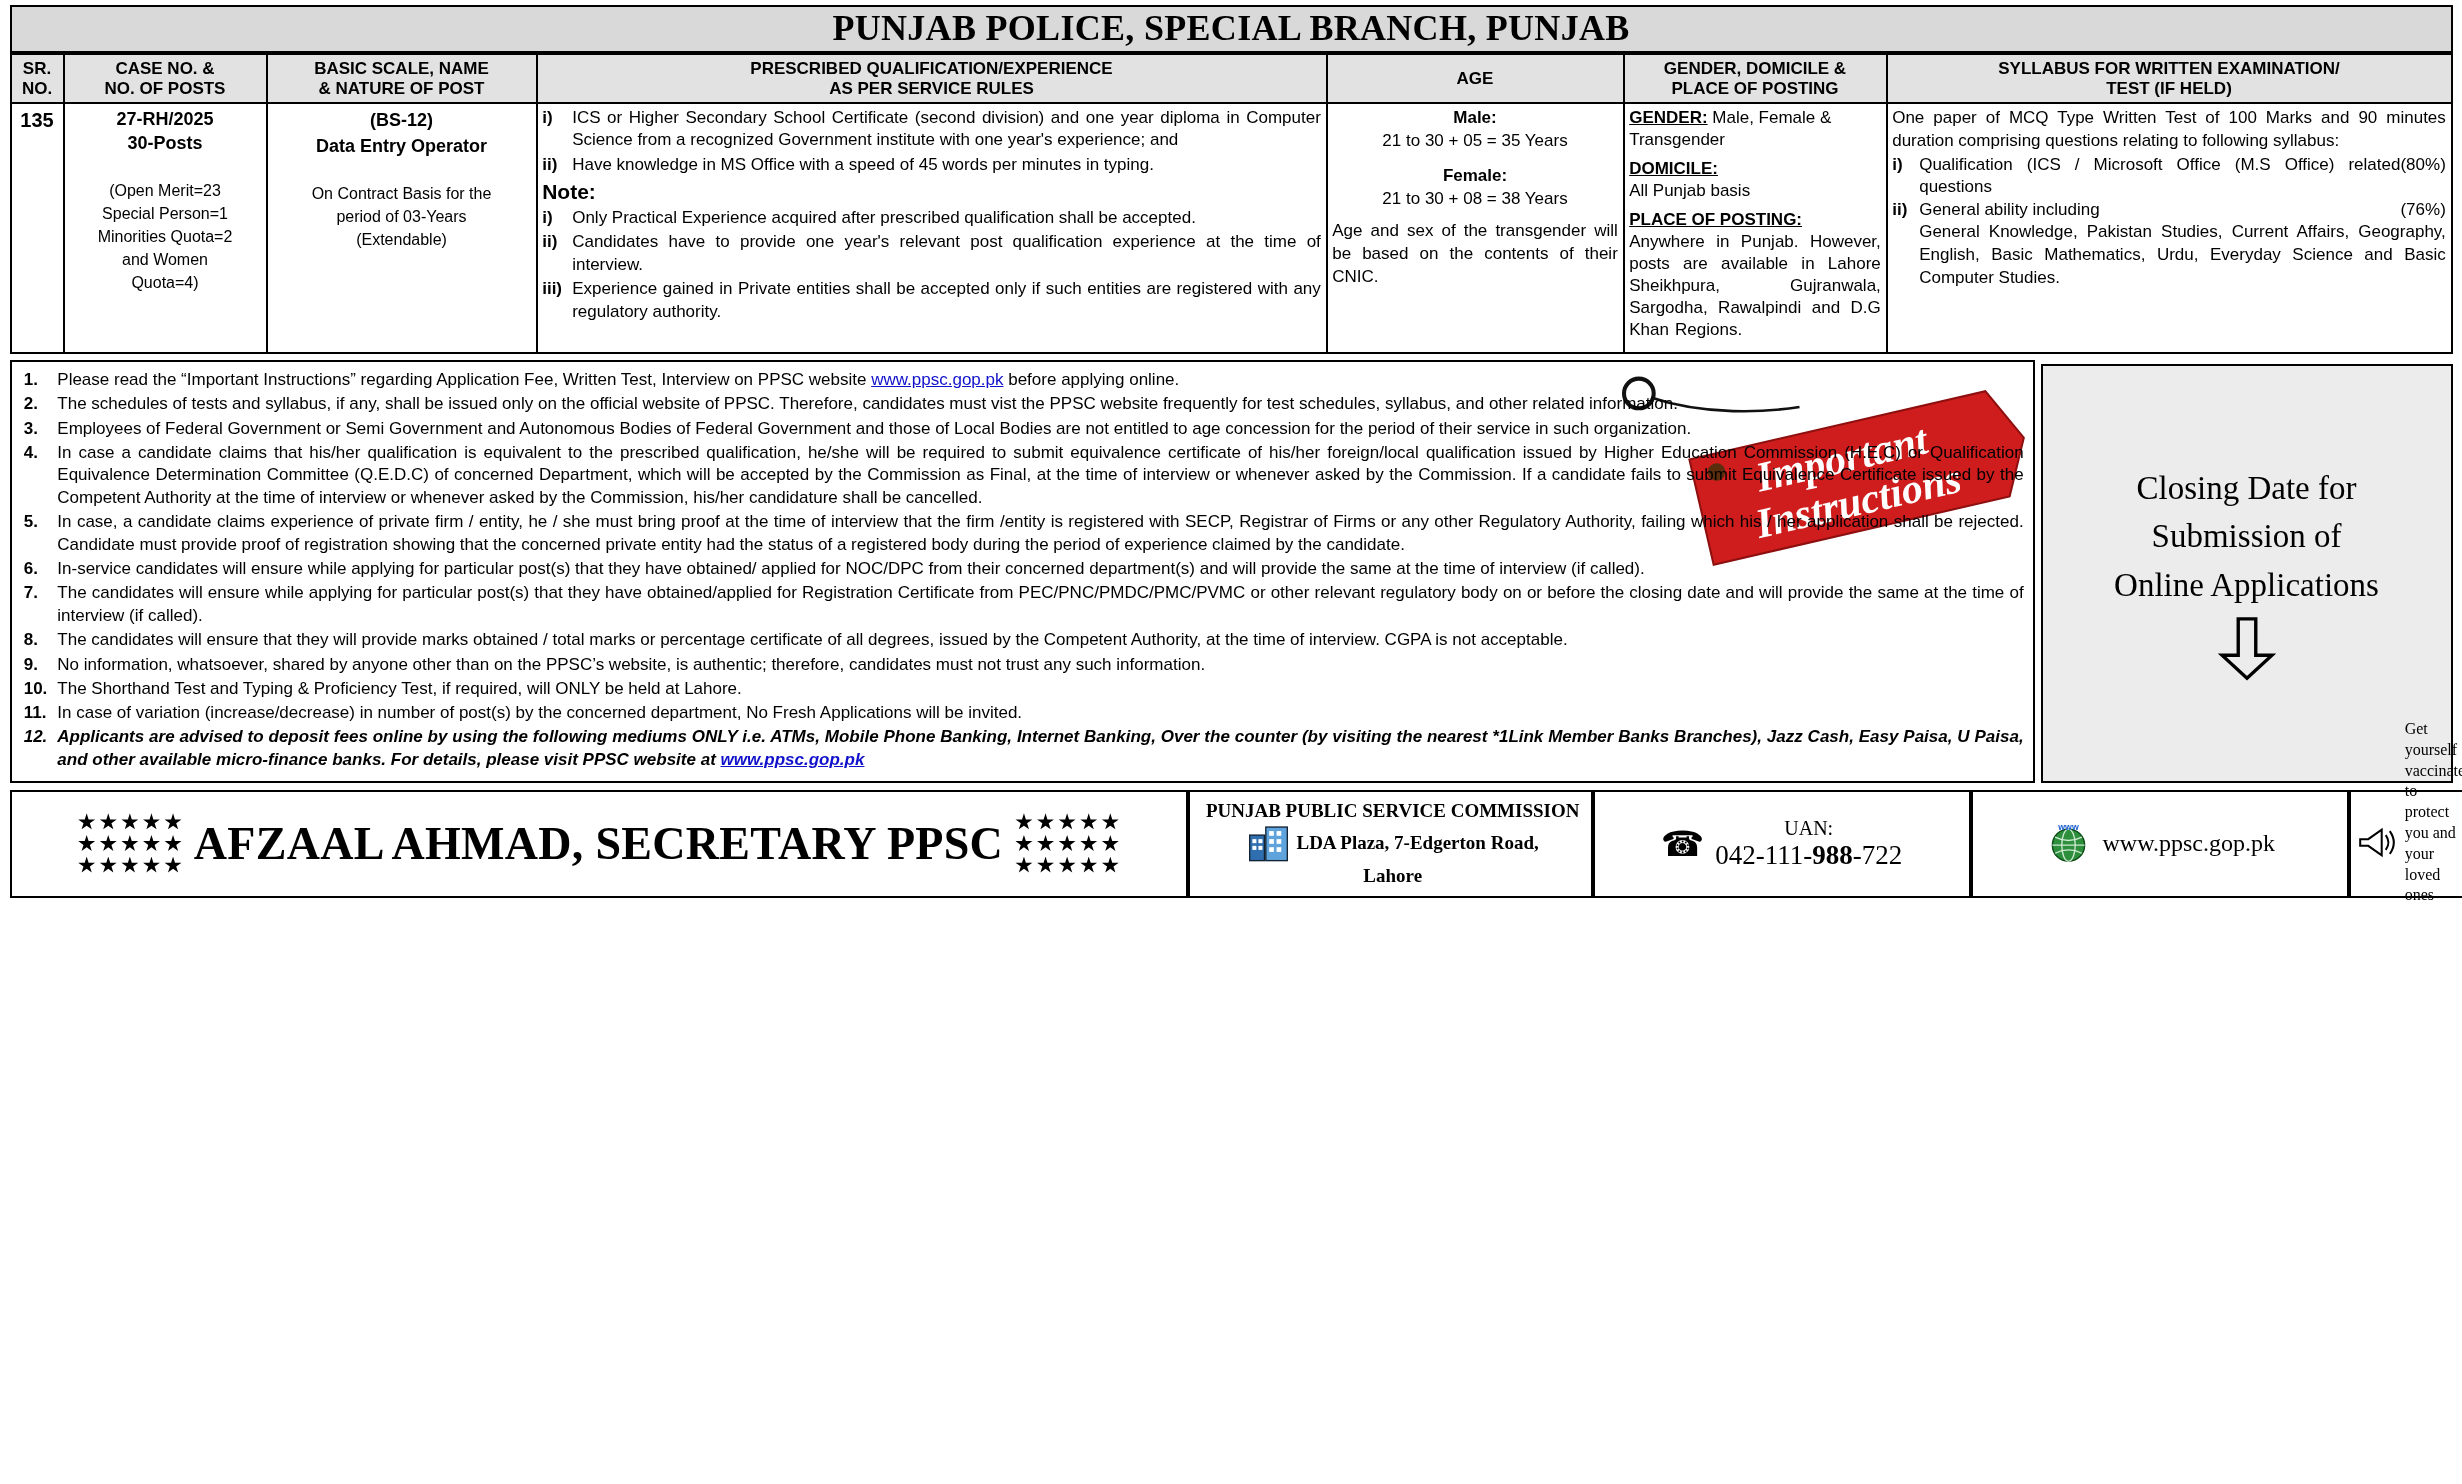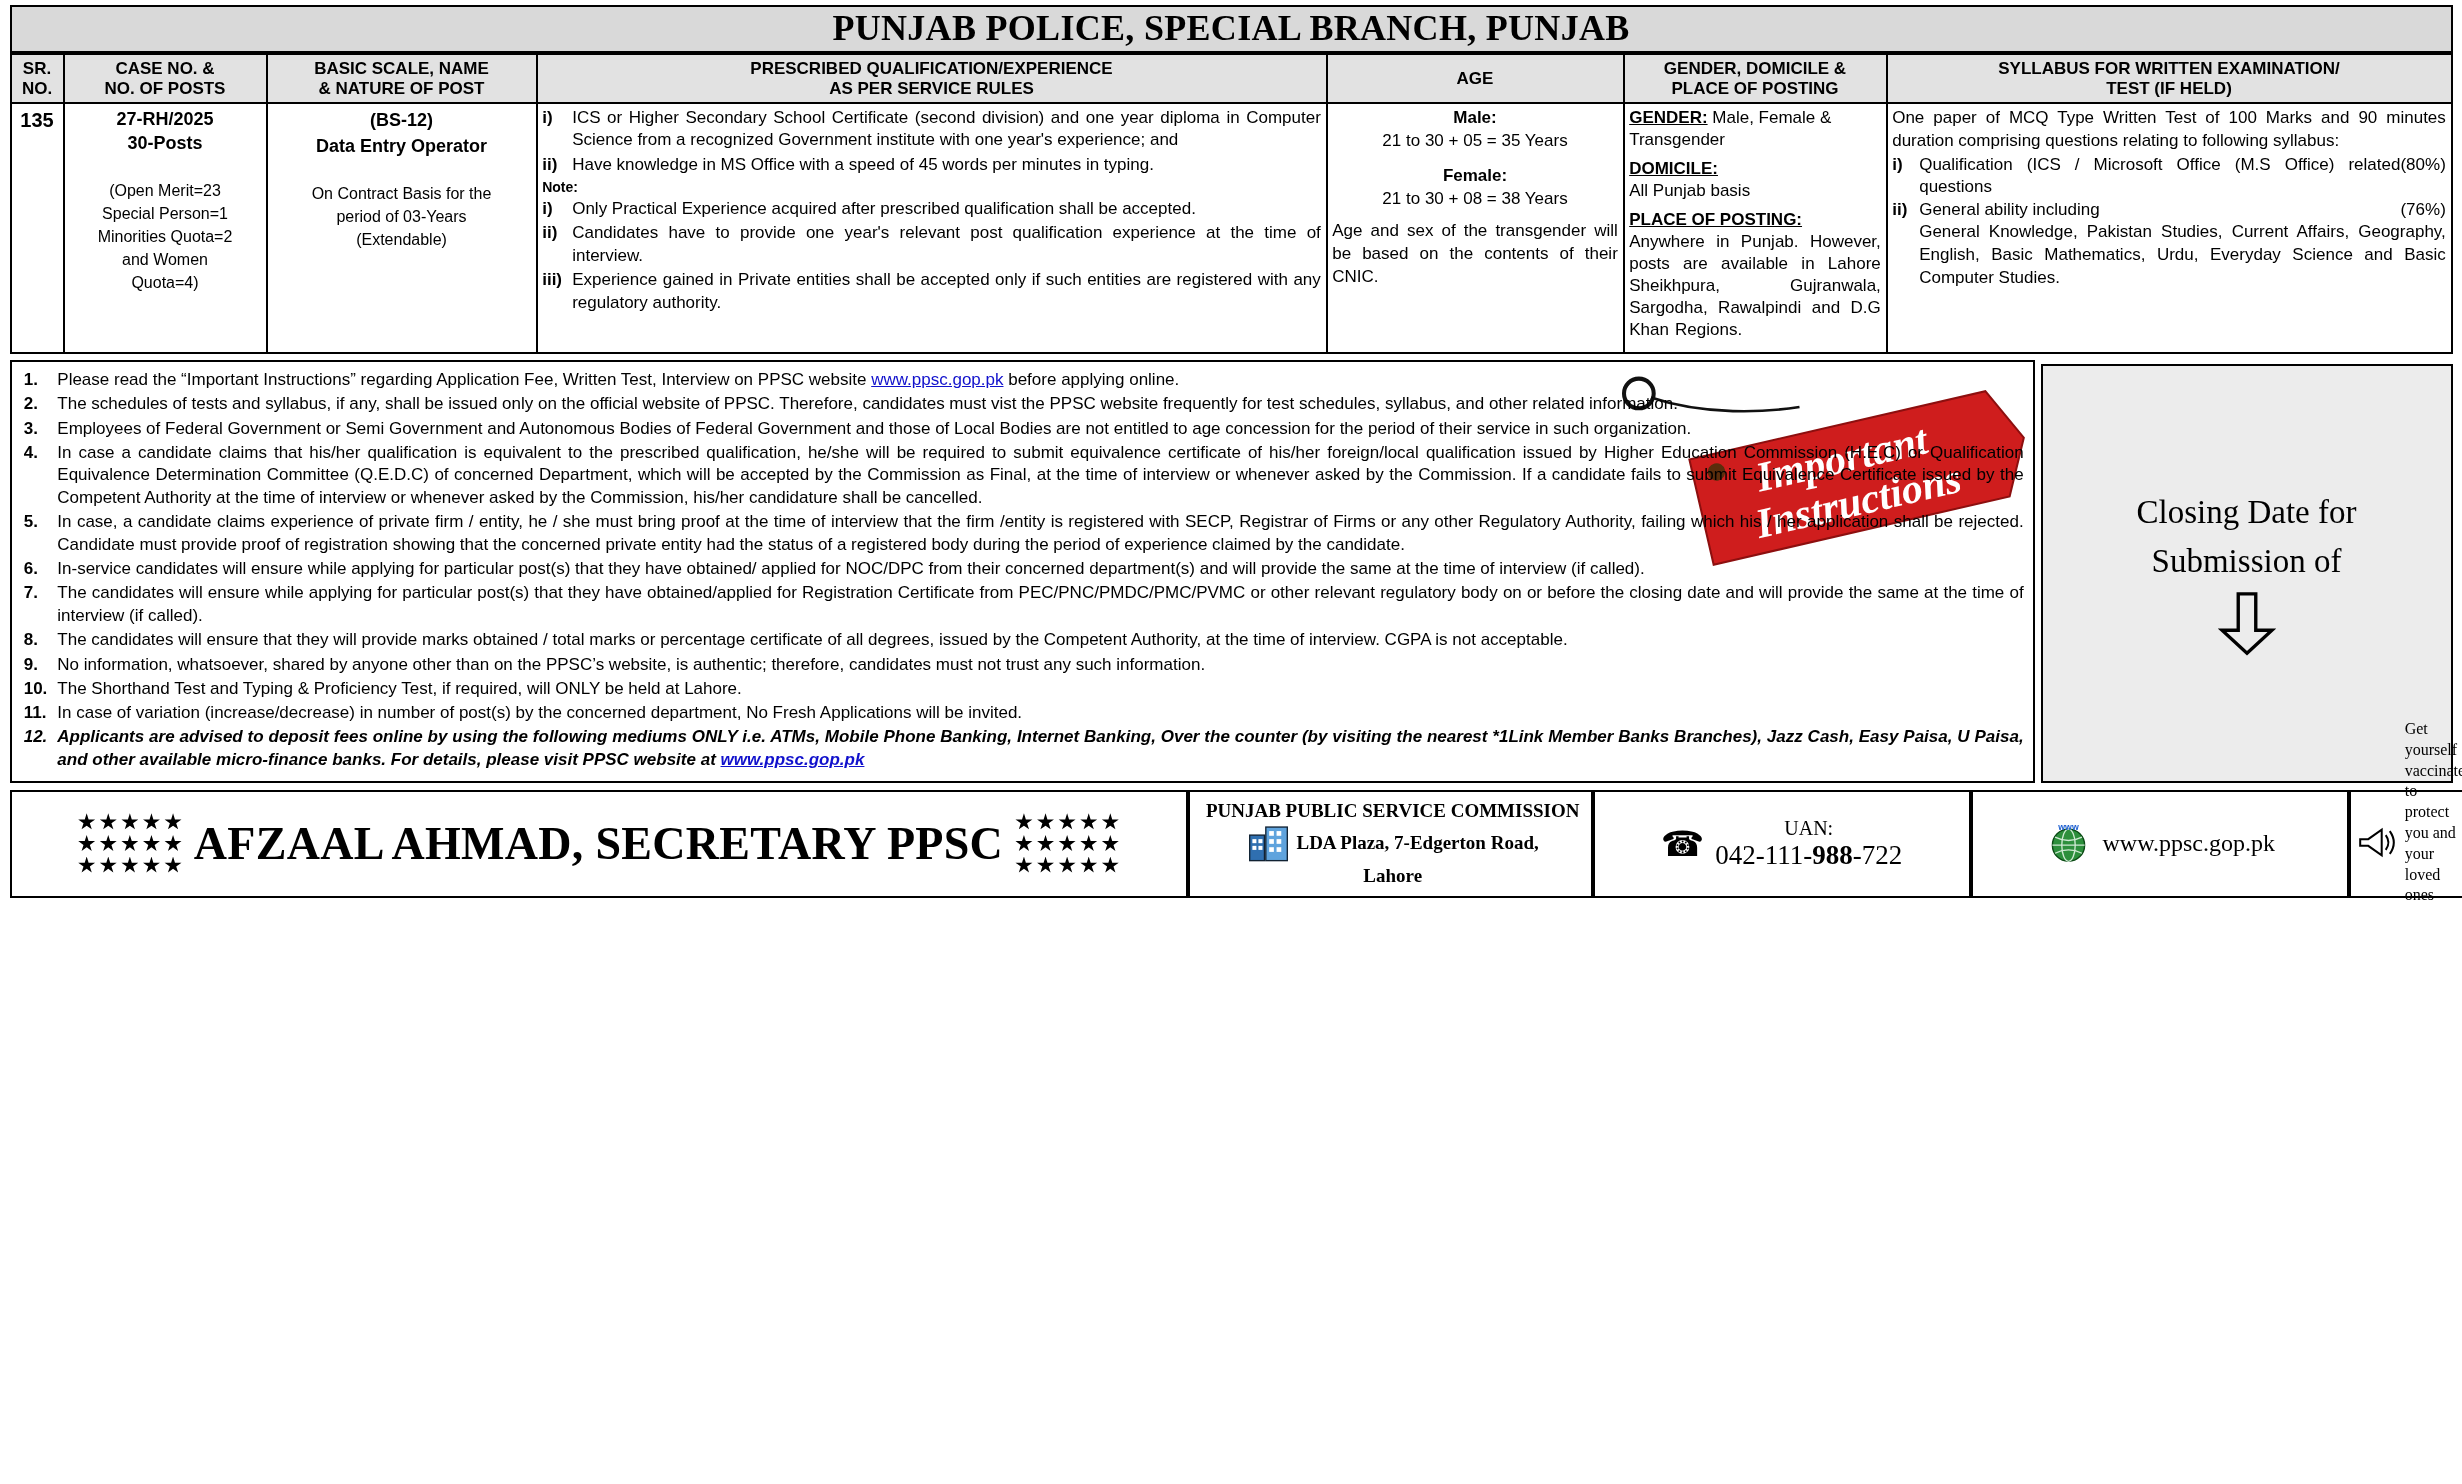--- a/index.html
+++ b/index.html
@@ -72,21 +72,21 @@
     padding-left: 30px;
     margin-bottom: 2px;
     text-align: justify;
     font-size: 17px;
     line-height: 1.32;
   }
   ol.roman li .mark, ol.plain li .mark {
     position: absolute; left: 0; top: 0; width: 27px;
     font-weight: bold;
   }
-  .note-label { font-weight: bold; font-size: 14px; margin: 1.4px 0 1.4px 0; }
+  .note-label { font-weight: bold; font-size: 21px; margin: 1.4px 0 1.4px 0; }
 
   .age-line { text-align: center; font-size: 17px; line-height: 1.35; }
   .age-just { text-align: justify; font-size: 17px; line-height: 1.35; margin-top: 9.5px; word-spacing: 2.7px;}
   .gender-p { font-size: 17px; line-height: 1.3; margin-bottom: 6.8px; }
   .gender-just { text-align: justify; word-spacing: 1.4px; }
 
   .syll-p { font-size: 17px; line-height: 1.33; text-align: justify; }
   ol.syll { margin: 1.4px 0 0 0; padding: 0; list-style: none; }
   ol.syll li { position: relative; padding-left: 27px; font-size: 17px; line-height: 1.33; text-align: justify; }
   ol.syll li .mark { position:absolute; left:0; top:0; font-weight:bold; }
@@ -372,20 +372,21 @@
         <li><span class="num">10.</span><span>The Shorthand Test and  Typing &amp; Proficiency Test, if required,  will ONLY be held at Lahore.</span></li>
         <li><span class="num">11.</span><span>In case of variation (increase/decrease) in number of post(s) by the concerned department, No Fresh Applications will be invited.</span></li>
         <li class="italic-bold"><span class="num">12.</span><span>Applicants are advised to deposit fees online by using the following mediums ONLY i.e. ATMs, Mobile Phone Banking, Internet Banking, Over the counter (by visiting the nearest *1Link Member Banks Branches), Jazz Cash, Easy Paisa, U Paisa, and other available micro-finance banks. For details, please visit PPSC website at <a class="link" href="#">www.ppsc.gop.pk</a></span></li>
       </ol>
     </div>
 
     <div class="right-col">
       <div class="closing-box">
         <div class="cl-line">Closing Date for</div>
         <div class="cl-line">Submission of</div>
+        <div class="cl-line">Online  Applications</div>
         <div class="arrow-down">
           <svg width="58" height="65" viewBox="0 0 86 96">
             <path d="M30 4 L56 4 L56 58 L80 58 L43 92 L6 58 L30 58 Z" fill="none" stroke="#000" stroke-width="5"></path>
           </svg>
         </div>
       </div>
     </div>
   </div>
 
   <div class="footer">

